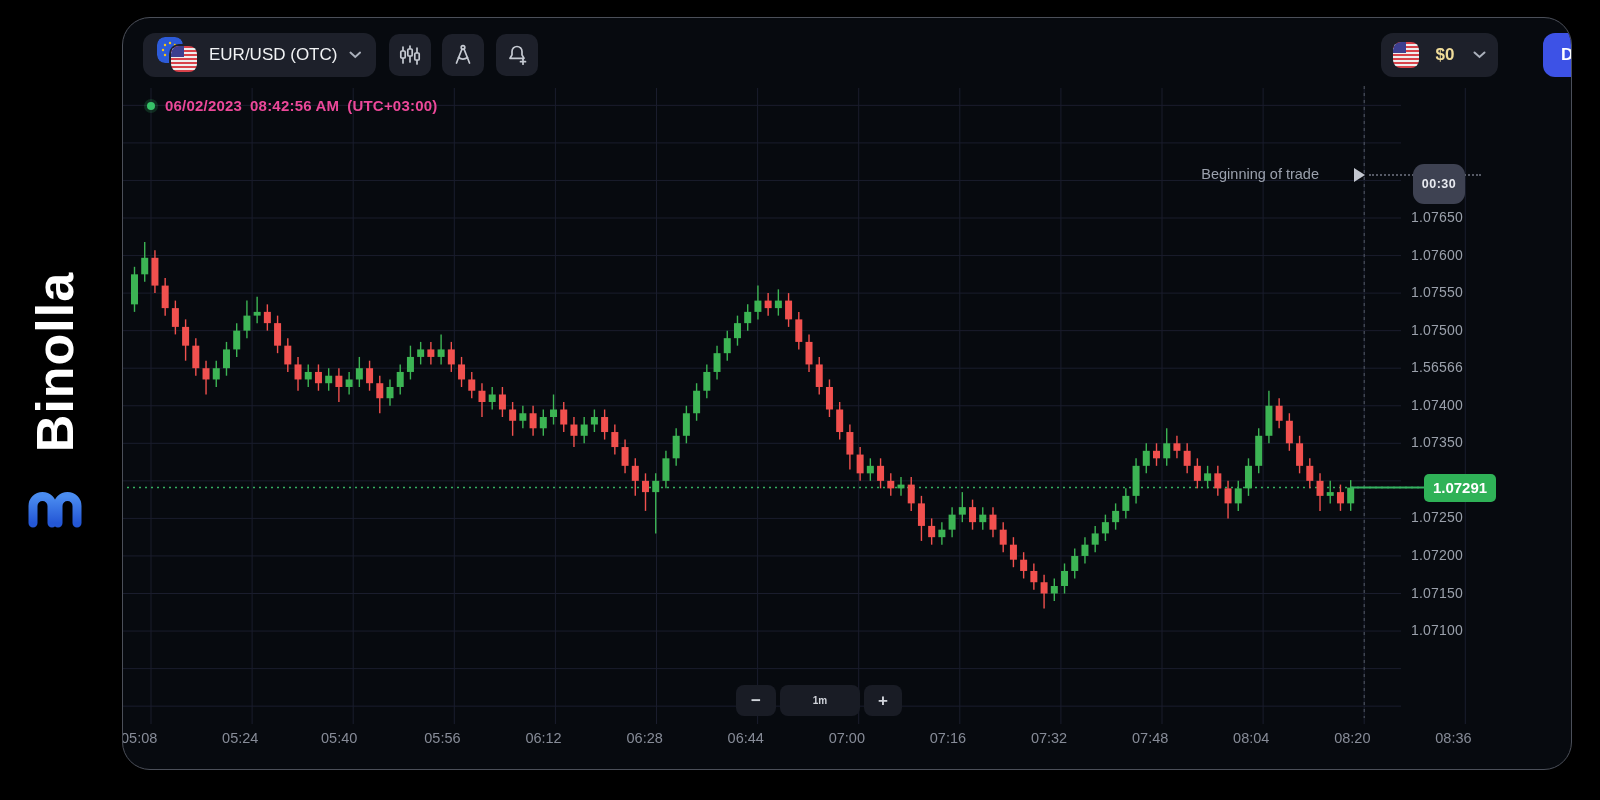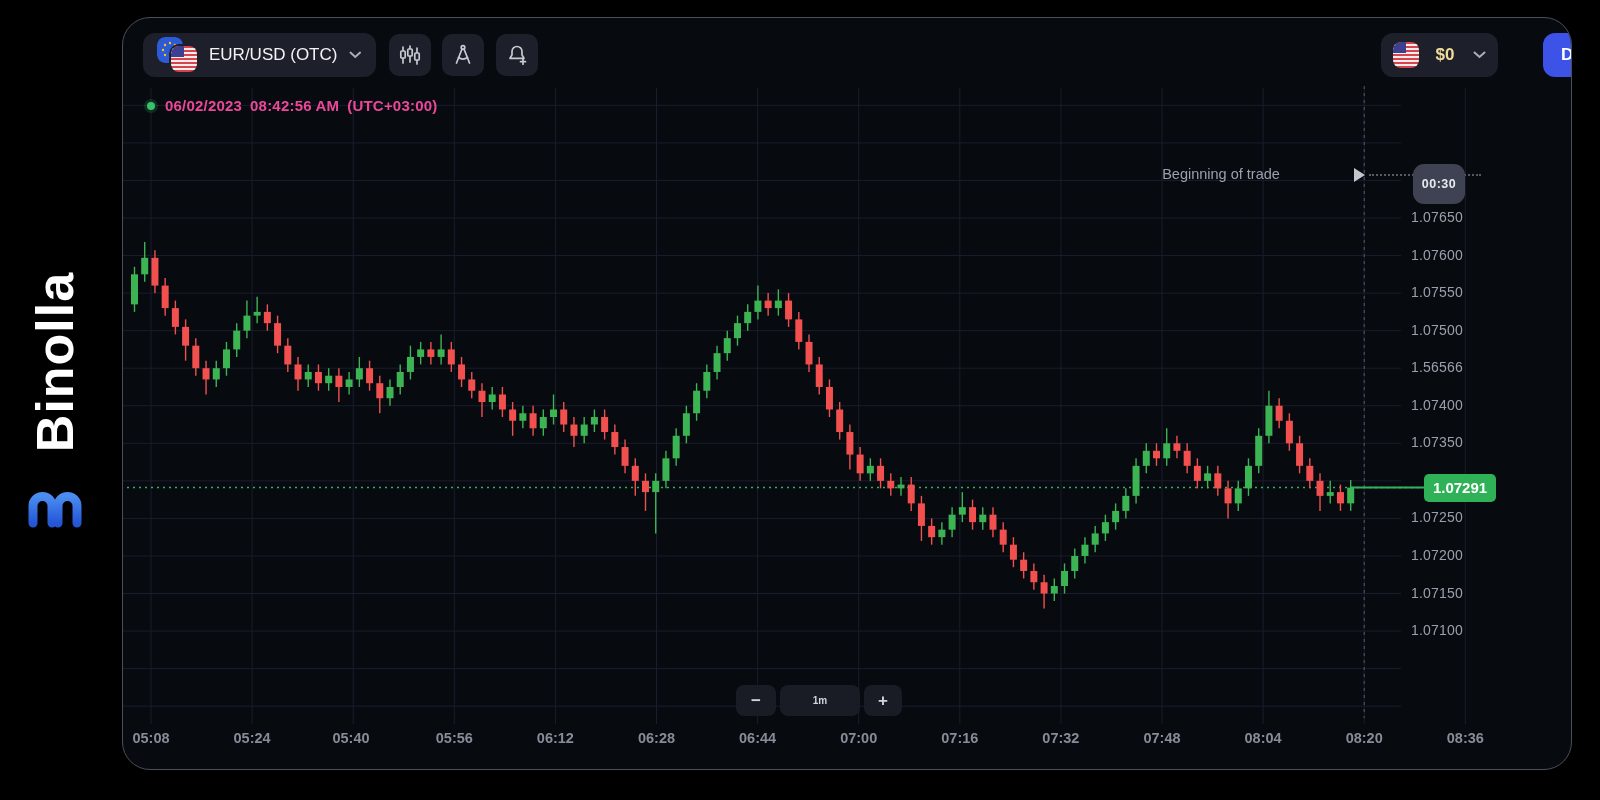--- a/index.html
+++ b/index.html
@@ -41,36 +41,36 @@
     font-family:"Liberation Sans","DejaVu Sans",sans-serif; }
 
   
   .timestamp { position:absolute; left:24px; top:79px; display:flex; align-items:center;
     color:#ec4899; font-size:15px; font-weight:bold; letter-spacing:.2px; }
   .live-dot { width:8px; height:8px; border-radius:50%; background:#37c268;
     box-shadow:0 0 0 3px rgba(55,194,104,.18); margin-right:10px; }
   .timestamp span { margin-right:8px; }
 
   
-  .trade-label { position:absolute; left:1000px; top:148px; width:196px; text-align:center;
+  .trade-label { position:absolute; left:1000px; top:148px; width:196px; text-align:right;
     color:#9aa0ac; font-size:14.5px; }
   .trade-arrow { position:absolute; left:1231px; top:150px; width:0; height:0;
     border-top:7px solid transparent; border-bottom:7px solid transparent;
     border-left:11px solid #c2c6cf; }
   .trade-dotline { position:absolute; left:1246px; top:156px; width:112px;
     border-top:2px dotted #565a66; }
   .trade-badge { position:absolute; left:1290px; top:146px; width:52px; height:40px;
     background:#3e4252; border-radius:11px; color:#e8eaf0; font-size:12.5px; font-weight:bold;
     display:flex; align-items:center; justify-content:center; letter-spacing:.5px; }
 
   
   .price-label { position:absolute; left:1254px; width:120px; text-align:center;
     color:#9aa0ab; font-size:14px; font-weight:normal; letter-spacing:.2px; }
-  .time-label { position:absolute; top:712px; width:60px; margin-left:-30px; text-align:center;
-    color:#878c98; font-size:14.5px; font-weight:bold; }
+  .time-label { position:absolute; top:712px; width:60px; margin-left:-30px; text-align:left;
+    color:#878c98; font-size:14.5px; font-weight:normal; }
   .price-badge { position:absolute; left:1301px; width:72px; height:28px; background:#2fb257;
     border-radius:5px; color:#fff; font-size:15px; font-weight:bold;
     display:flex; align-items:center; justify-content:center; }
 
   
   .zoom-bar { position:absolute; left:613px; top:667px; display:flex; gap:4px; }
   .zoom-btn { height:31px; background:#191c25; border:none; border-radius:8px; color:#d0d3da;
     font-size:17px; font-weight:bold; cursor:pointer; display:flex; align-items:center;
     justify-content:center; font-family:"Liberation Sans","DejaVu Sans",sans-serif; }
   .zoom-minus { width:40px; } .zoom-tf { width:80px; font-size:10px; } .zoom-plus { width:38px; }

